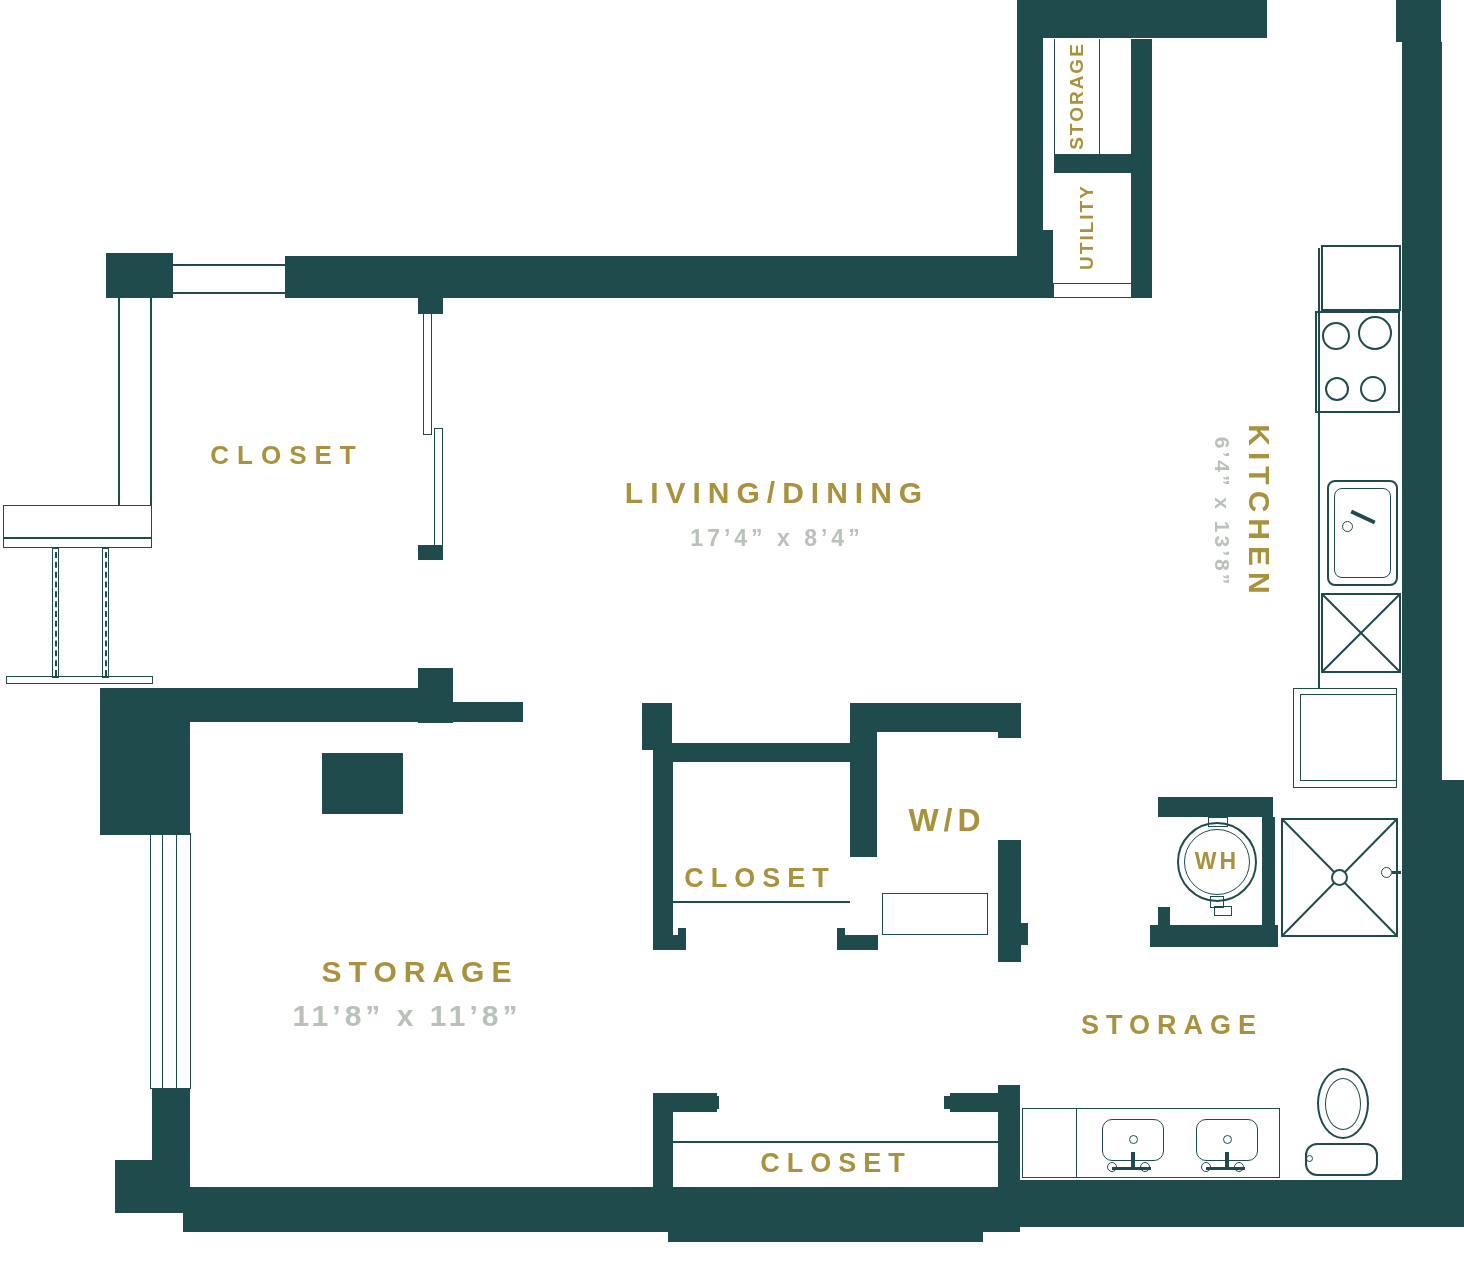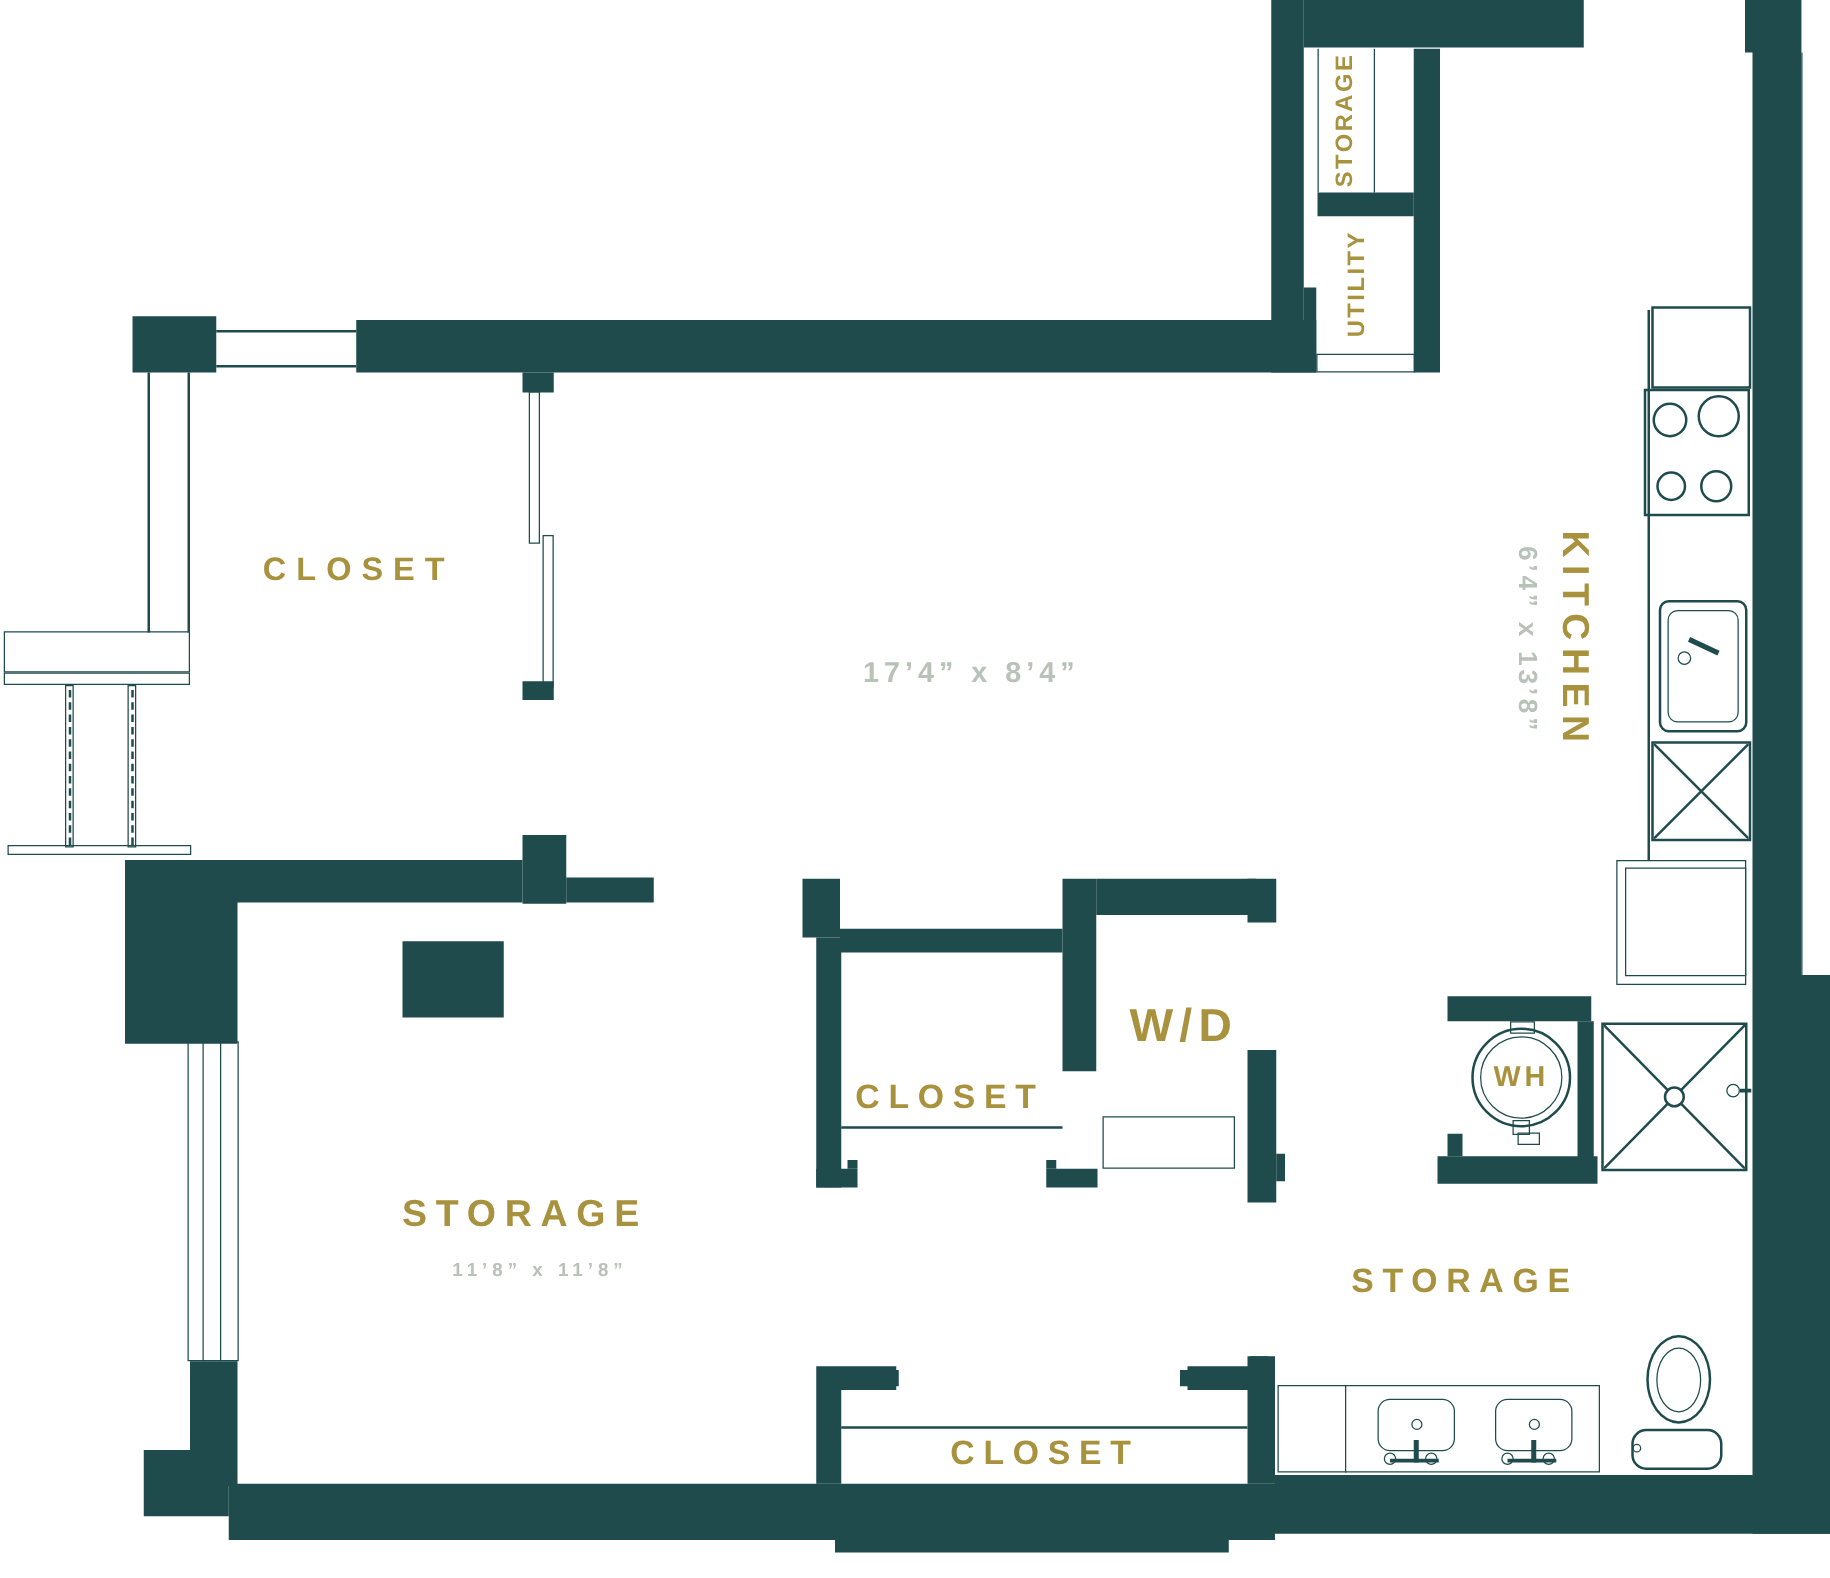--- a/index.html
+++ b/index.html
@@ -150,26 +150,27 @@
   <div class="hl" style="left:1206px;top:1167px;width:39px;height:3px;"></div>
   <div class="ln1 cir" style="left:1201px;top:1162px;width:10px;height:10px;"></div>
   <div class="ln1 cir" style="left:1234px;top:1162px;width:10px;height:10px;"></div>
 
   <div class="ln" style="left:1317px;top:1068px;width:52px;height:71px;border-radius:50%;"></div>
   <div class="ln1" style="left:1325px;top:1078px;width:36px;height:52px;border-radius:50%;"></div>
   <div class="ln" style="left:1305px;top:1143px;width:73px;height:33px;border-radius:12px;background:#fff;"></div>
   <div class="ln1 cir" style="left:1306px;top:1155px;width:7px;height:7px;"></div>
 
   <div class="lbl" style="left:287px;top:455px;font-size:26px;letter-spacing:8px;">CLOSET</div>
+  <div class="lbl" style="left:777px;top:493px;font-size:30px;letter-spacing:7px;">LIVING/DINING</div>
   <div class="dim" style="left:777px;top:538px;font-size:23px;letter-spacing:4px;">17’4” x 8’4”</div>
   <div class="lbl" style="left:420px;top:972px;font-size:30px;letter-spacing:7px;">STORAGE</div>
-  <div class="dim" style="left:432px;top:1016px;font-size:15px;letter-spacing:4px;">11’8” x 11’8”</div>
+  <div class="dim" style="left:407px;top:1016px;font-size:30px;letter-spacing:4px;">11’8” x 11’8”</div>
   <div class="lbl" style="left:760px;top:878px;font-size:27px;letter-spacing:7px;">CLOSET</div>
   <div class="lbl" style="left:836px;top:1163px;font-size:27px;letter-spacing:7px;">CLOSET</div>
-  <div class="lbl" style="left:947px;top:820px;font-size:37px;letter-spacing:5px;">W/D</div>
+  <div class="lbl" style="left:947px;top:820px;font-size:32px;letter-spacing:5px;">W/D</div>
   <div class="lbl" style="left:1217px;top:861px;font-size:23px;letter-spacing:3px;">WH</div>
   <div class="lbl" style="left:1172px;top:1025px;font-size:27px;letter-spacing:7px;">STORAGE</div>
   <div class="lbl v90" style="left:1259px;top:512px;font-size:30px;letter-spacing:6px;">KITCHEN</div>
   <div class="dim v90" style="left:1222px;top:512px;font-size:21px;letter-spacing:3px;">6’4” x 13’8”</div>
   <div class="lbl v270" style="left:1076px;top:96px;font-size:19px;letter-spacing:2px;">STORAGE</div>
   <div class="lbl v270" style="left:1086px;top:227px;font-size:19px;letter-spacing:2px;">UTILITY</div>
 
 </div>
 
 </body></html>

